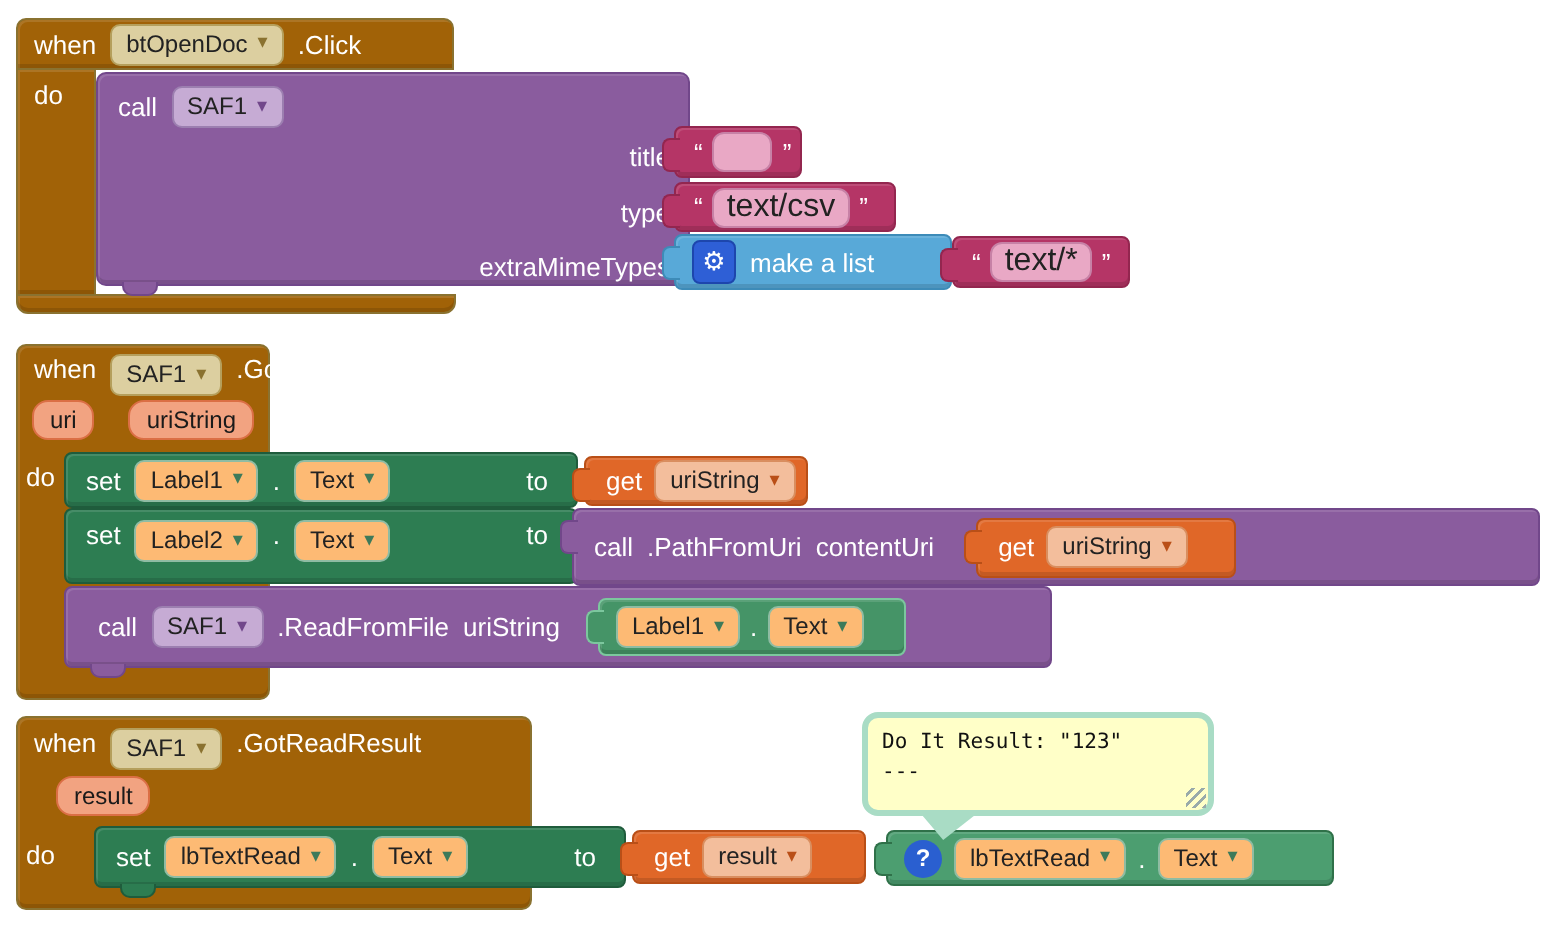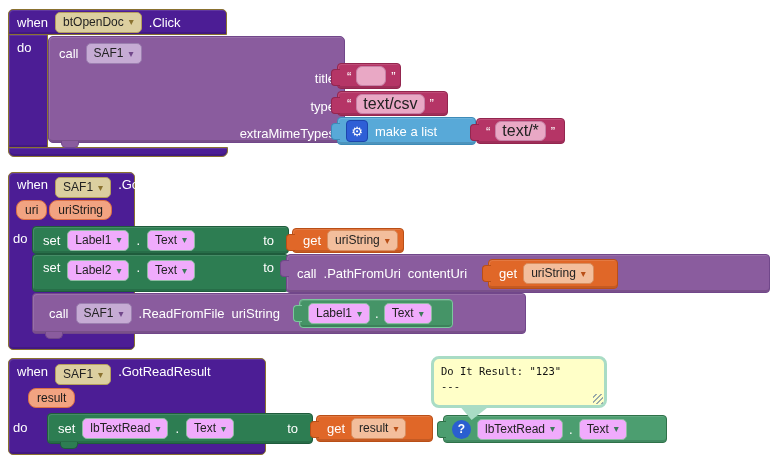--- a/index.html
+++ b/index.html
@@ -1,35 +1,35 @@
 <!DOCTYPE html>
 <html><head>
 <meta charset="utf-8">
 <style>
   html,body{margin:0;padding:0;background:#fff;}
   #canvas{position:relative;width:775px;height:463px;background:#ffffff;overflow:hidden;
           font-family:"Liberation Sans","DejaVu Sans",sans-serif;}
   .blk{position:absolute;box-sizing:border-box;border:1px solid;display:flex;align-items:center;
        color:#fff;font-size:13px;border-radius:4px;gap:7px;
        box-shadow:inset 0 -2px rgba(0,0,0,.12), inset 1px 1px rgba(255,255,255,.12);}
-  .gold   {background:#4c1d95;border-color:#8A7230;}
+  .gold   {background:#a16207;border-color:#8A7230;}
   .purple {background:#8A5C9E;border-color:#71478A;}
   .dkgreen{background:#2D7D52;border-color:#1F5C3C;}
   .mdgreen{background:#4C9E70;border-color:#2F7149;}
   .orange {background:#E06728;border-color:#B94F17;}
   .magenta{background:#B53566;border-color:#93264F;}
   .blue   {background:#58A9D8;border-color:#3D8BB8;}
   .lbl{white-space:nowrap;}
   
   .dd{display:inline-flex;align-items:center;gap:5px;border-radius:5px;padding:1px 7px;
       font-size:12px;color:#222;border:1px solid;white-space:nowrap;height:17px;line-height:17px;}
   .dd::after{content:"▾";font-size:10px;line-height:1;}
   .dd.gld{background:#DCCFA0;border-color:#B59F5C;} .dd.gld::after{color:#8A7230;}
   .dd.pur{background:#C6ABD4;border-color:#9C7FB0;} .dd.pur::after{color:#71478A;}
-  .dd.grn{background:#f0abfc;border-color:#8FBCA3;} .dd.grn::after{color:#3d7a5a;}
+  .dd.grn{background:#fdba74;border-color:#8FBCA3;} .dd.grn::after{color:#3d7a5a;}
   .dd.org{background:#F3BE9C;border-color:#D98E5F;} .dd.org::after{color:#B94F17;}
   
   .pchip{display:inline-block;background:#F2A381;border:1px solid #DB6F45;border-radius:8px;
          padding:1px 8px;font-size:12px;color:#1a1a1a;height:16px;line-height:16px;}
   
   .schip{display:inline-block;background:#E9A8C5;border:1px solid #C781A6;border-radius:6px;
          padding:1px 6px;min-width:12px;min-height:16px;font-size:16px;color:#222;line-height:16px;text-align:center;}
   .q{color:#fff;font-size:13px;}
   
   .tab{position:absolute;left:-7px;top:5px;width:8px;height:15px;background:var(--bc);
@@ -104,21 +104,21 @@
     <span class="q">“</span>
     <span class="schip">text/*</span>
     <span class="q">”</span>
   </div>
 
   <div class="blk gold" style="left:8px;top:172px;width:127px;height:178px;border-radius:5px;align-items:flex-start;padding:4px 0 0 8px;">
     <span class="lbl">when</span>
     <span class="dd gld">SAF1</span>
     <span class="lbl">.GotUri</span>
   </div>
-  <span style="position:absolute;left:16px;top:200px;display:flex;gap:2px;">
+  <span style="position:absolute;left:16px;top:200px;display:flex;gap:17px;">
     <span class="pchip">uri</span>
     <span class="pchip">uriString</span>
   </span>
   <span style="position:absolute;left:13px;top:231px;color:#fff;font-size:13px;">do</span>
 
   <div class="blk dkgreen" style="left:32px;top:226px;width:257px;height:28px;padding:0 14px 0 10px;">
     <span class="lbl">set</span>
     <span class="dd grn">Label1</span>
     <span class="lbl">.</span>
     <span class="dd grn">Text</span>

